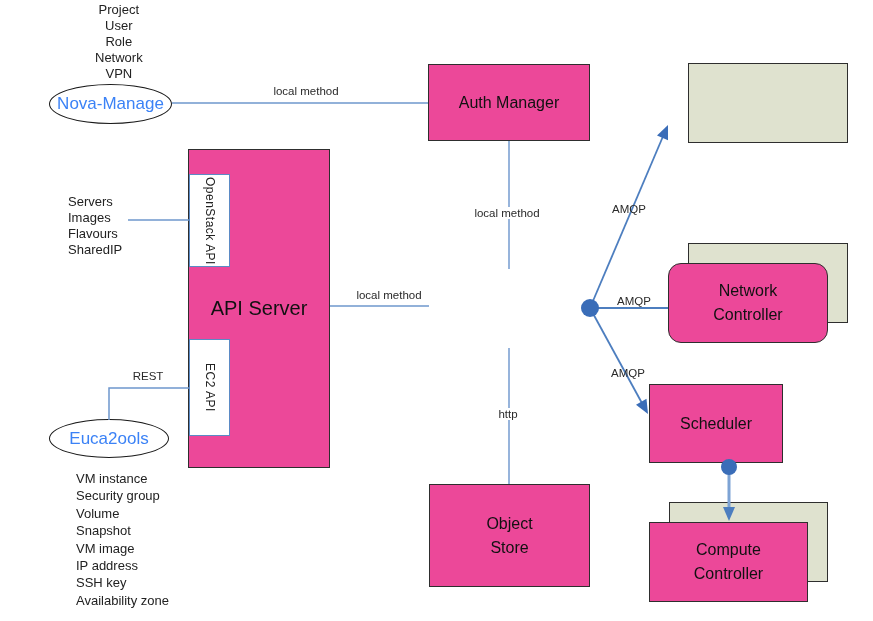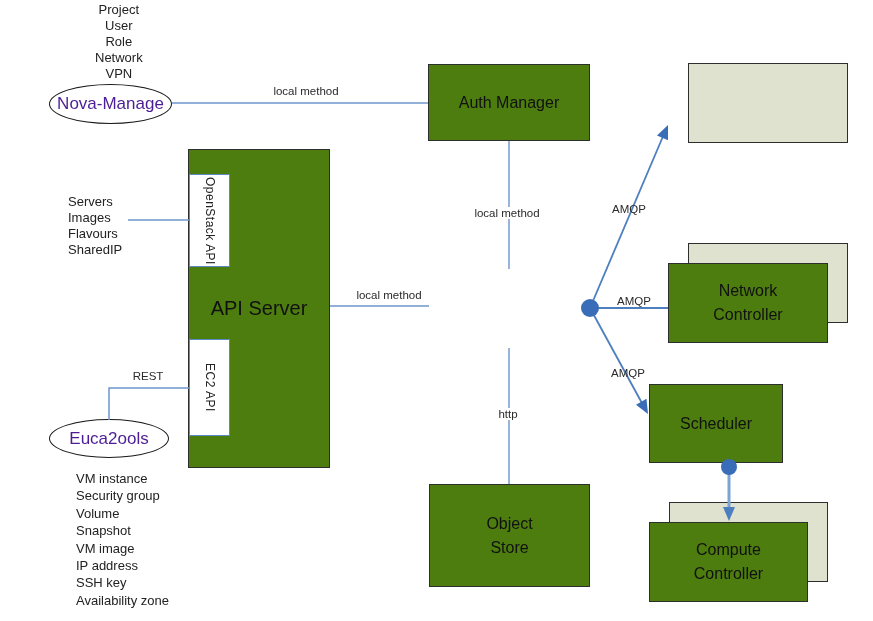--- a/index.html
+++ b/index.html
@@ -1,32 +1,32 @@
 <!DOCTYPE html>
 <html><head>
 <meta charset="utf-8">
 <style>
   html,body{margin:0;padding:0;background:#ffffff;}
   #stage{
     position:relative;width:873px;height:621px;background:#ffffff;overflow:hidden;
     font-family:"Liberation Sans","DejaVu Sans",sans-serif;color:#1a1a1a;
   }
   .node{
-    position:absolute;background:#4d7c0f;border:1.5px solid #2e2e2e;
+    position:absolute;background:#ec4899;border:1.5px solid #2e2e2e;
     display:flex;align-items:center;justify-content:center;text-align:center;
     box-sizing:border-box;
   }
   .node .lbl{font-size:16px;line-height:1.5;color:#111;}
   .lbl.two-line{max-width:92px;}
   .shadow{position:absolute;background:#dfe2cf;border:1.5px solid #2e2e2e;box-sizing:border-box;}
   .ellipse{
     position:absolute;background:#ffffff;border:1.5px solid #1a1a1a;border-radius:50%;
     display:flex;align-items:center;justify-content:center;box-sizing:border-box;
   }
-  .ellipse .lbl{font-size:17px;color:#4c1d95;white-space:nowrap;}
+  .ellipse .lbl{font-size:17px;color:#3b82f6;white-space:nowrap;}
   .subbox{
     position:absolute;background:#ffffff;border:1px solid #5b8ac5;box-sizing:border-box;
     display:flex;align-items:center;justify-content:center;
   }
   .subbox .vlbl{
     writing-mode:vertical-rl;font-size:12px;color:#222;white-space:nowrap;letter-spacing:0.5px;
   }
   .biglbl{
     position:absolute;left:0;right:0;text-align:center;font-size:20px;color:#111;
   }
@@ -58,21 +58,21 @@
   </div>
   <div class="subbox" style="left:189px;top:174px;width:41px;height:93px;">
     <span class="vlbl">OpenStack API</span>
   </div>
   <div class="subbox" style="left:189px;top:339px;width:41px;height:97px;">
     <span class="vlbl">EC2 API</span>
   </div>
 
 
 
-  <div class="node" style="left:668px;top:263px;width:160px;height:80px;">
+  <div class="node" style="left:668px;top:263px;width:160px;height:80px;border-radius:13px;">
     <span class="lbl two-line">Network Controller</span>
   </div>
 
   <div class="node" style="left:649px;top:384px;width:134px;height:79px;">
     <span class="lbl">Scheduler</span>
   </div>
 
   <div class="node" style="left:649px;top:522px;width:159px;height:80px;">
     <span class="lbl two-line">Compute Controller</span>
   </div>

